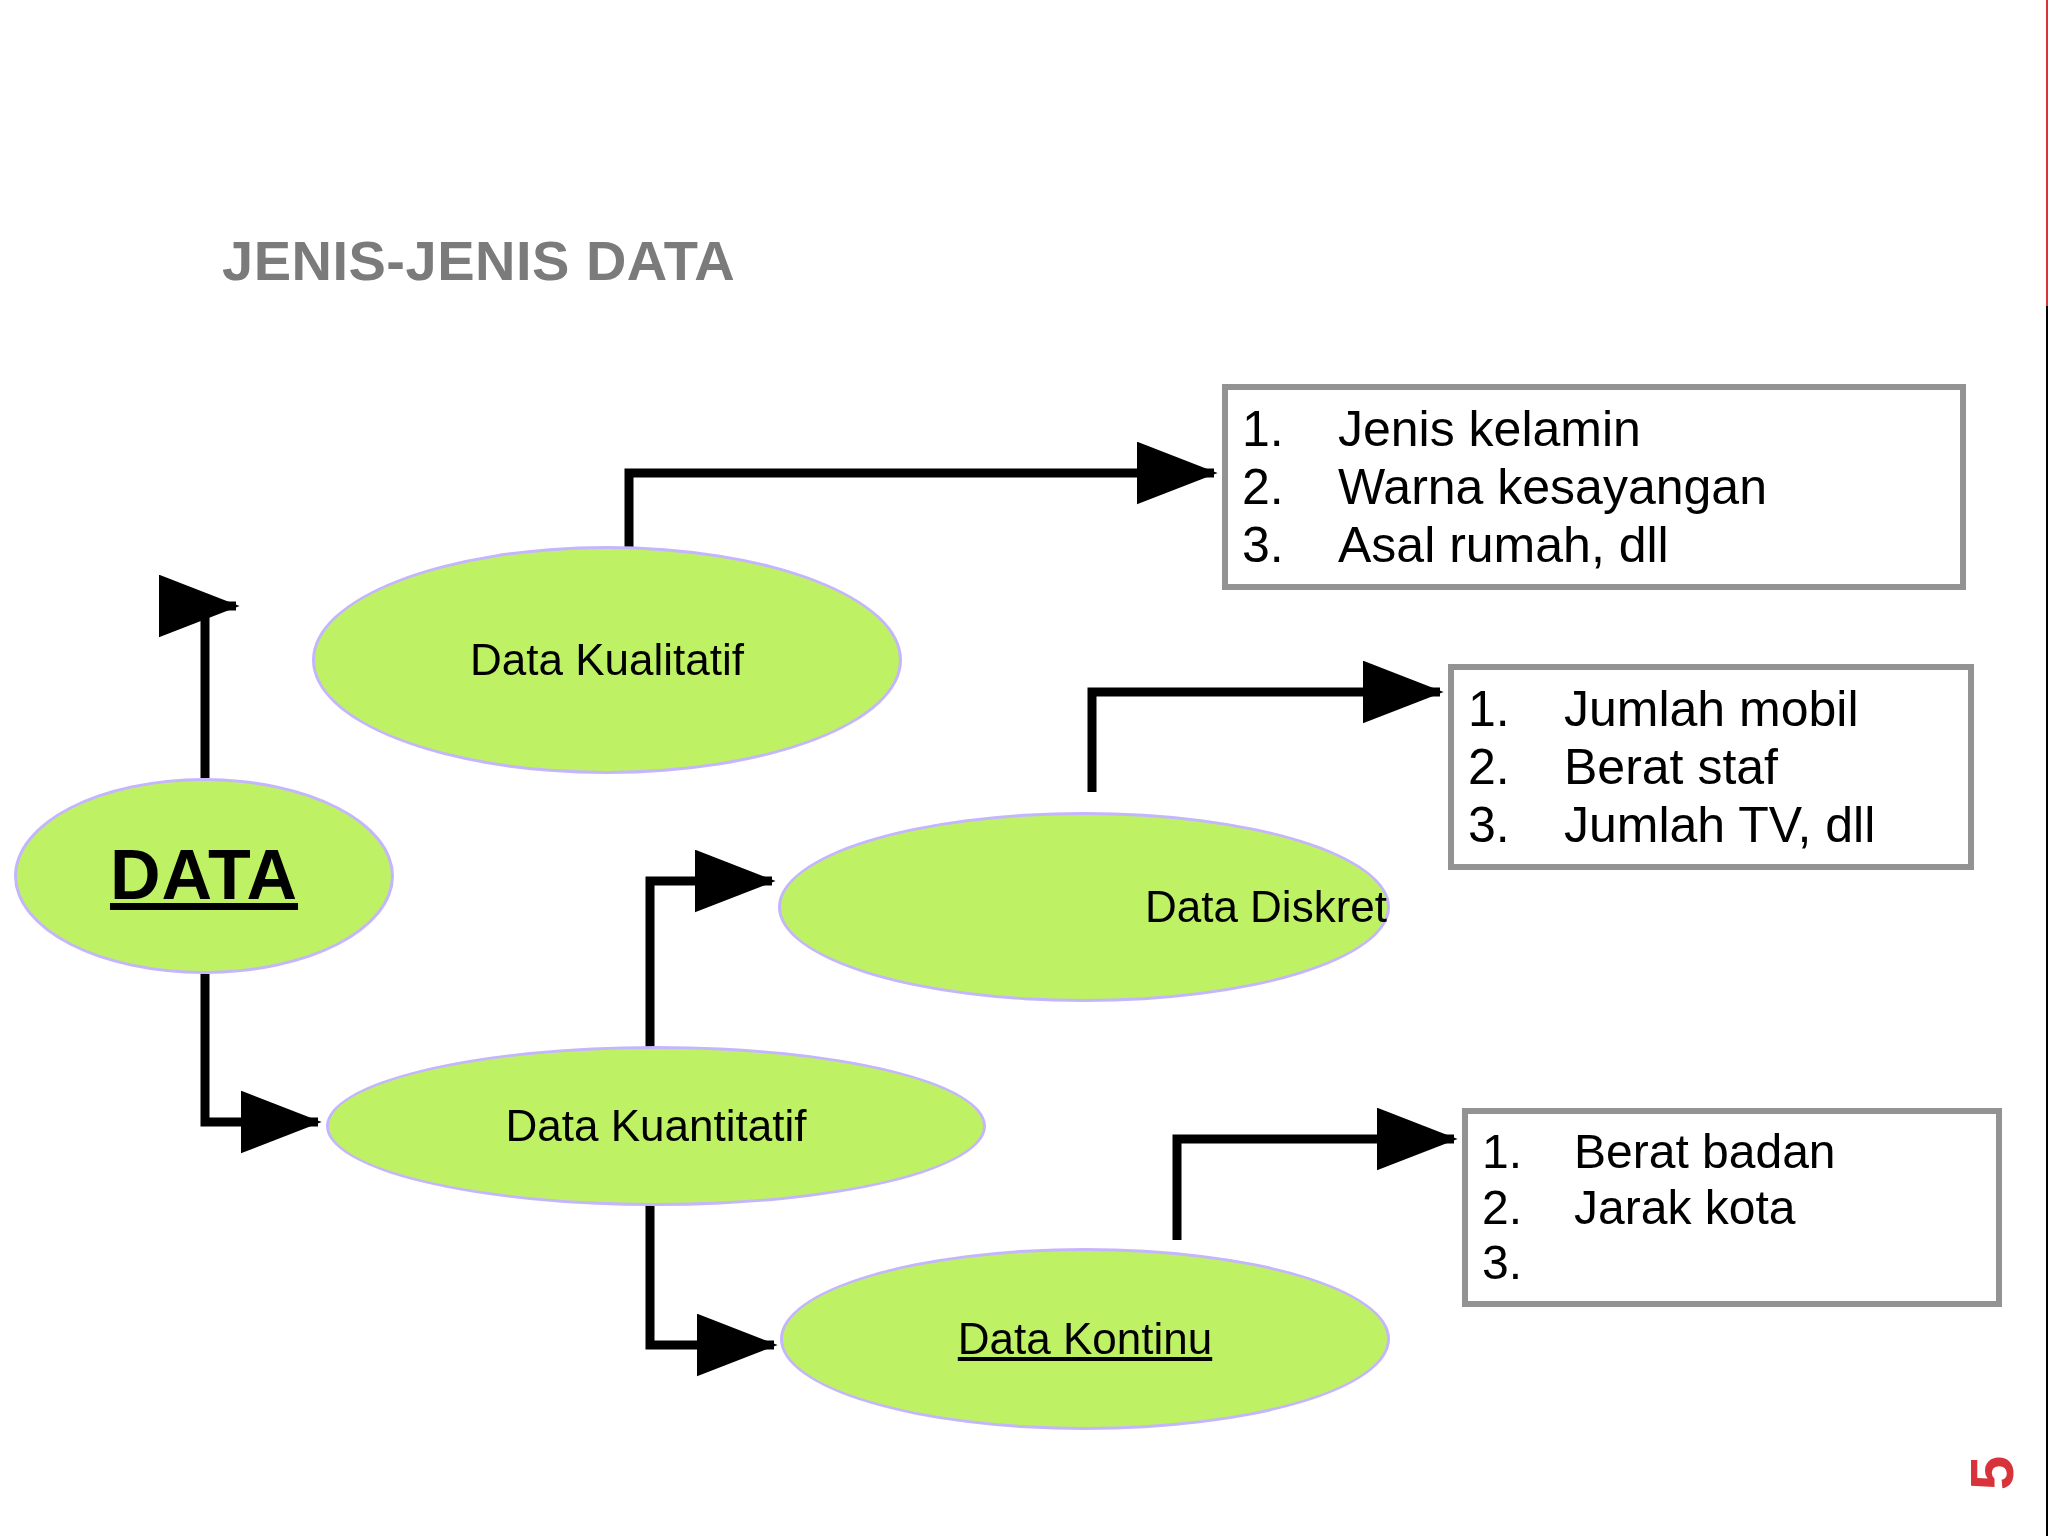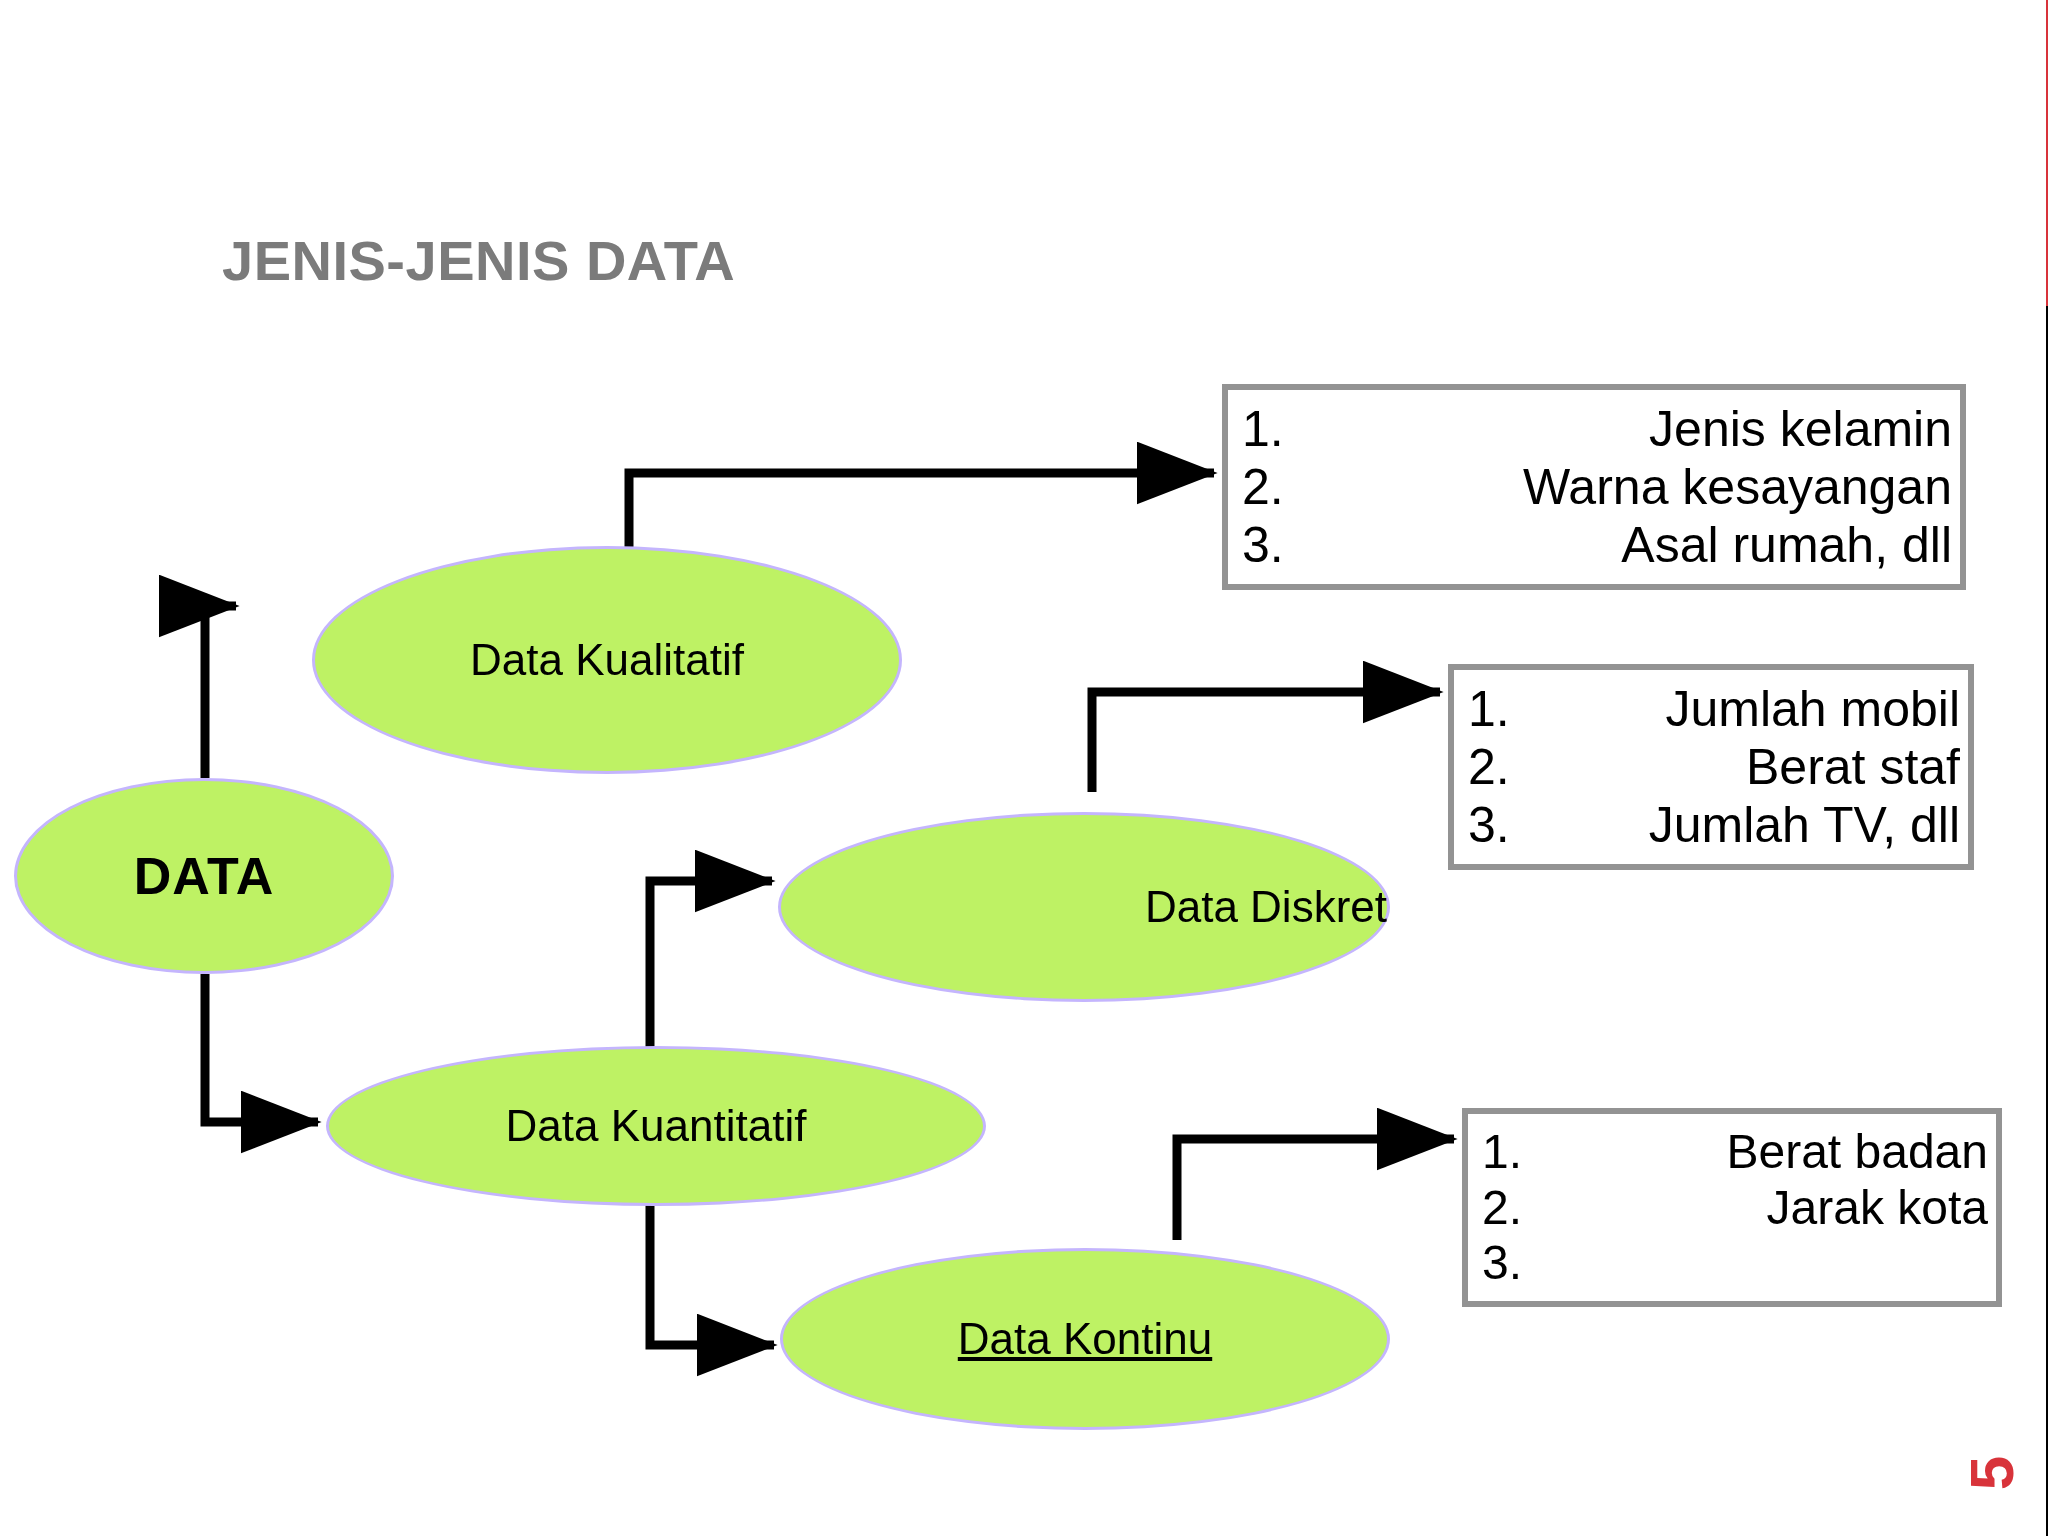--- a/index.html
+++ b/index.html
@@ -86,22 +86,23 @@
     color: #000000;
     text-align: center;
   }
   .node-label {
     font-size: 44px;
     line-height: 1.05;
     white-space: nowrap;
   }
   .node-label.bold {
     font-weight: bold;
-    font-size: 52px;
+    font-size: 70px;
     letter-spacing: 1px;
+    text-decoration: underline;
   }
 
   #node-data        { left: 14px;  top: 778px;  width: 380px; height: 196px; }
   #node-kualitatif  { left: 312px; top: 546px;  width: 590px; height: 228px; }
   #node-diskret     { left: 778px; top: 812px;  width: 612px; height: 190px; justify-content: flex-end; }
   #node-kuantitatif { left: 326px; top: 1046px; width: 660px; height: 160px; }
   #node-kontinu     { left: 780px; top: 1248px; width: 610px; height: 182px; text-decoration: underline; }
 
   
   .example-box {
@@ -122,21 +123,20 @@
     font-size: 50px;
     line-height: 1.16;
     color: #000000;
   }
   .example-num {
     width: 96px;
     flex: 0 0 96px;
   }
   .example-text {
     flex: 1 1 auto;
-    text-align: right;
   }
 
   #box-kualitatif  { left: 1222px; top: 384px;  width: 744px; }
   #box-diskret     { left: 1448px; top: 664px;  width: 526px; }
   #box-kontinu     { left: 1462px; top: 1108px; width: 540px; }
 
   #box-kontinu .example-item { font-size: 48px; }
   #box-kontinu .example-num  { width: 92px; flex: 0 0 92px; }
 </style>
 </head>

